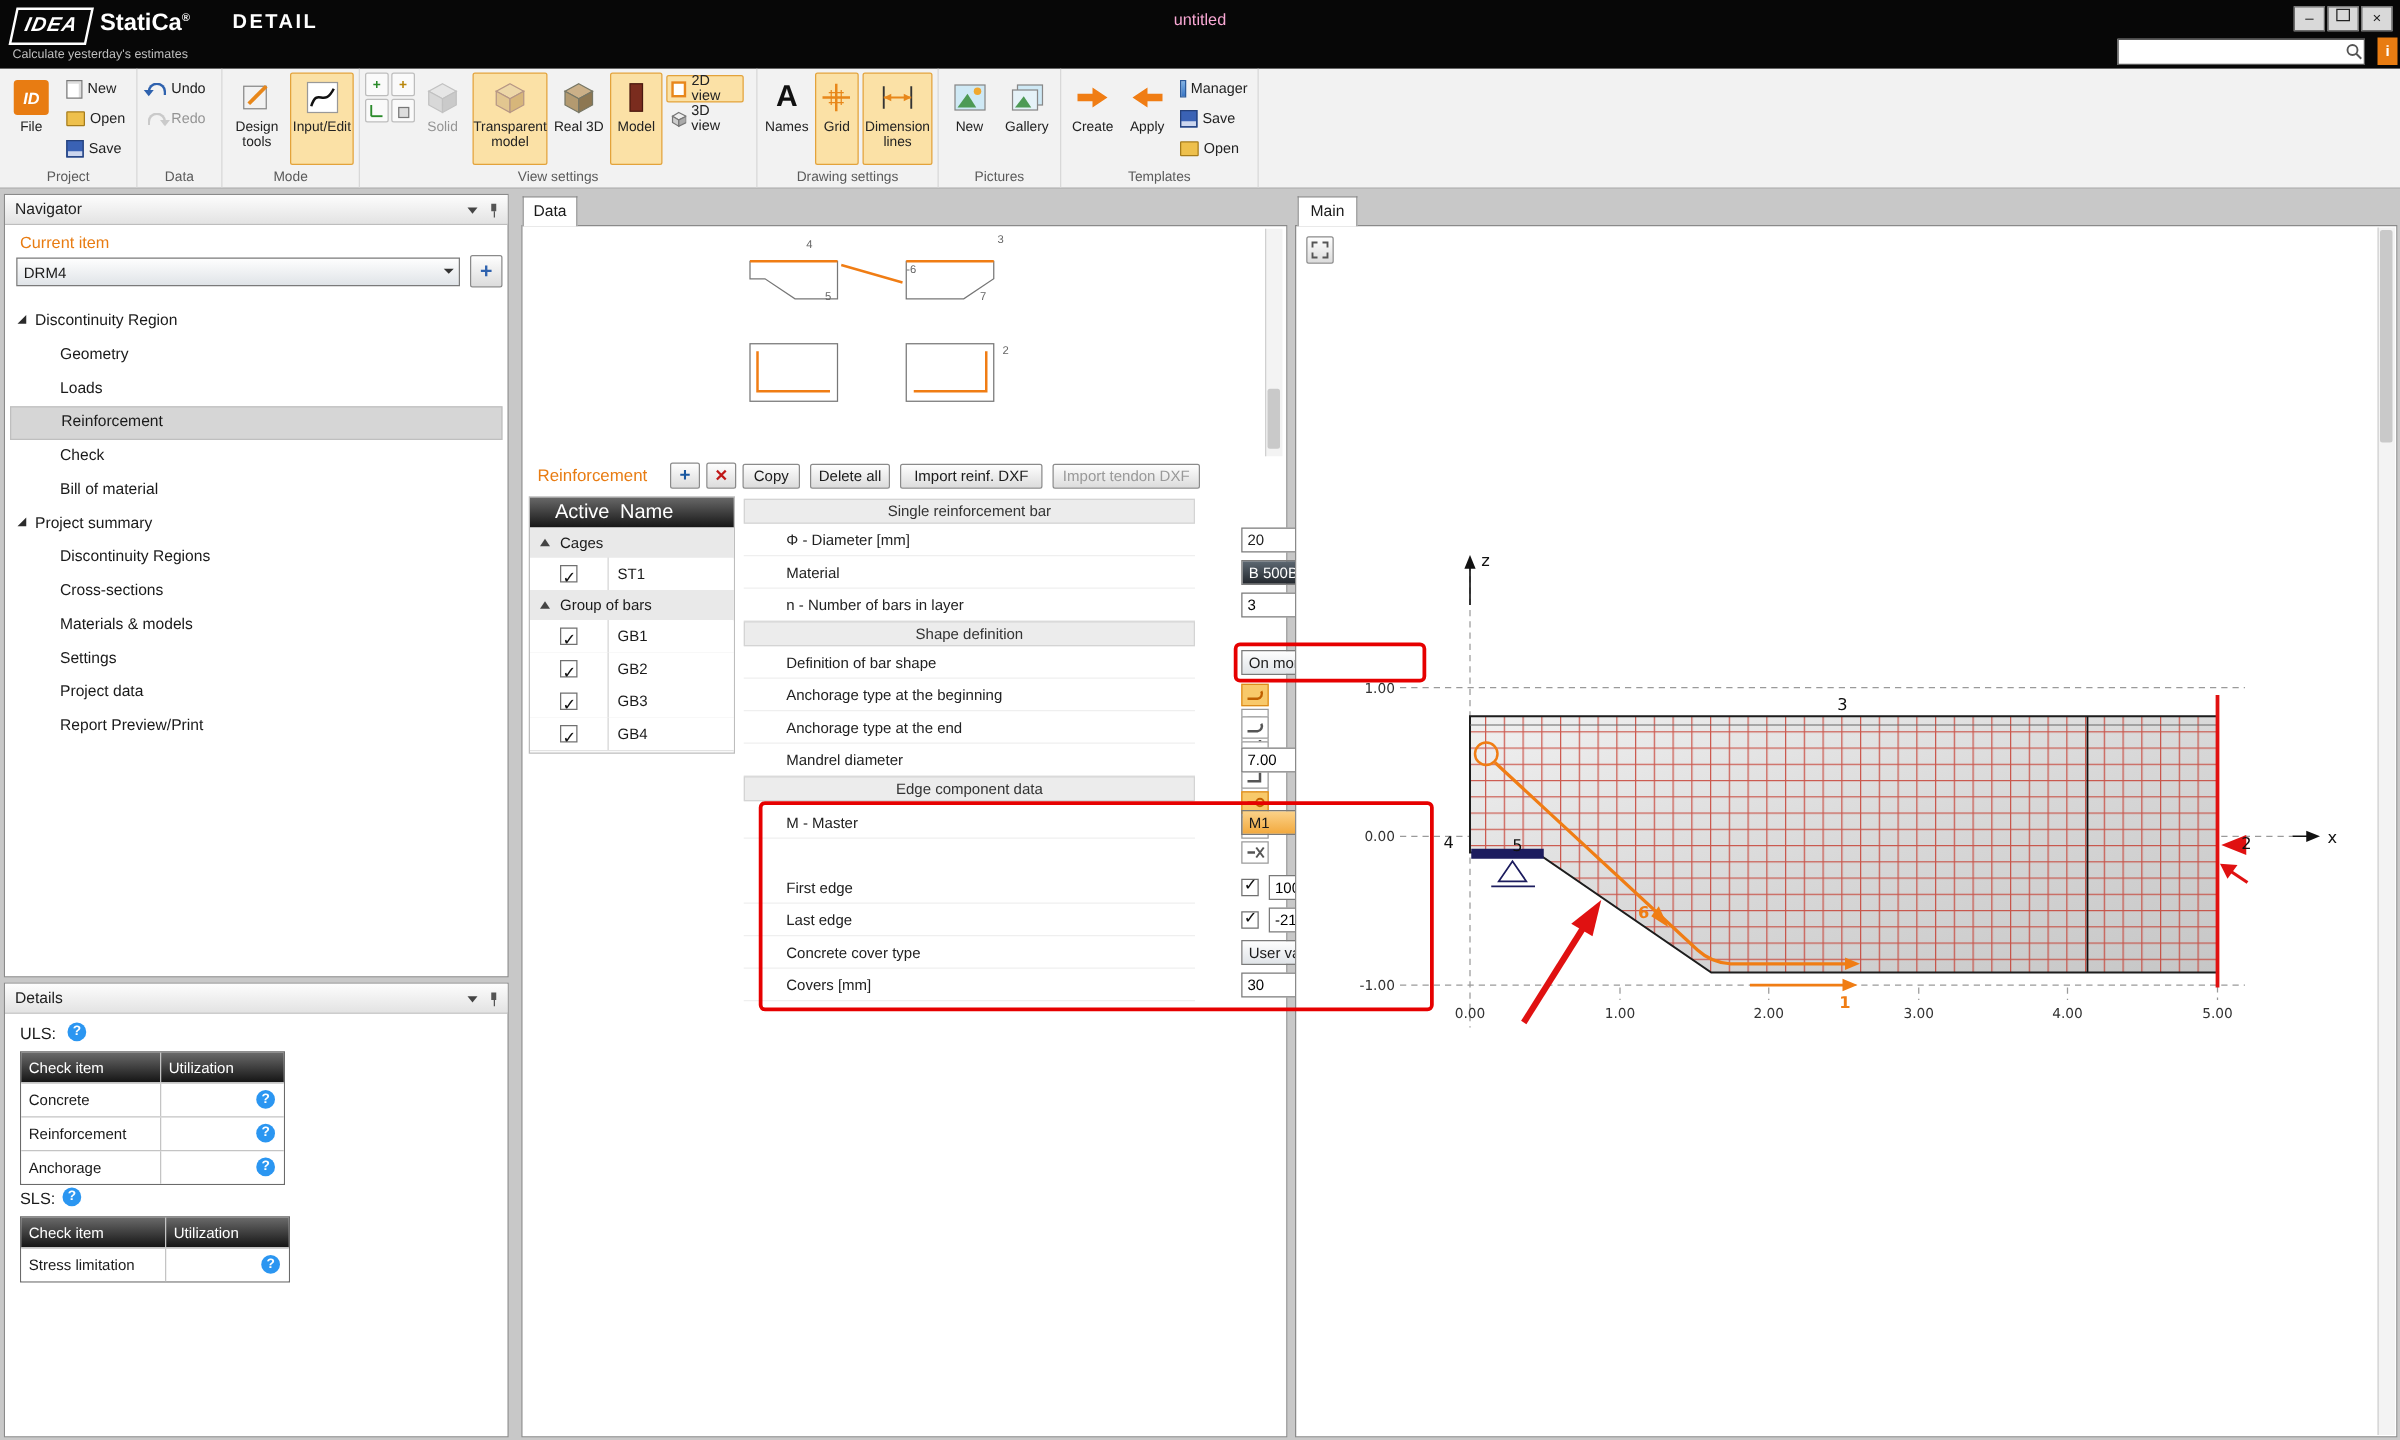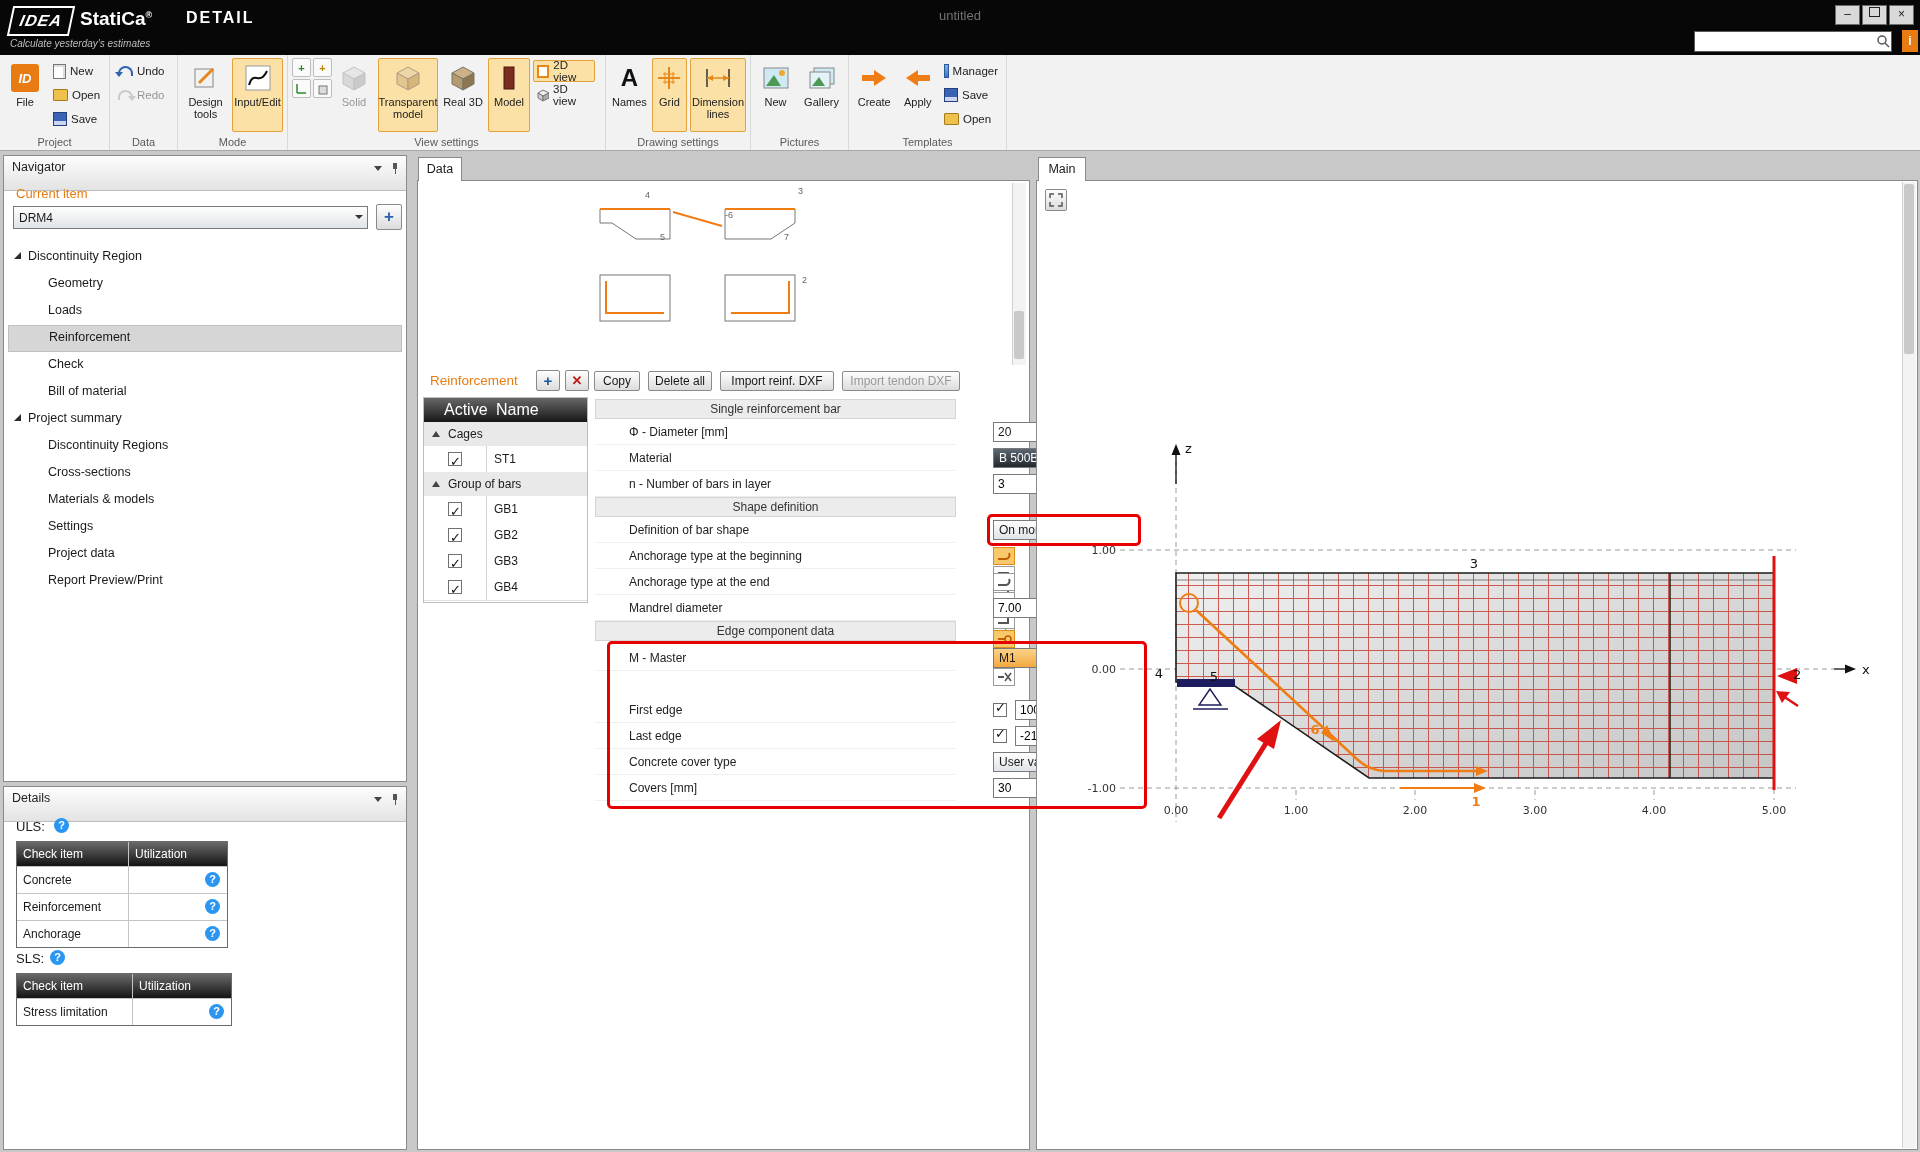--- a/index.html
+++ b/index.html
@@ -4,22 +4,22 @@
 <style>
   html,body{margin:0;padding:0}
   body{width:1920px;height:1152px;overflow:hidden;background:#c8c8c8;font-family:"Liberation Sans",sans-serif;color:#1a1a1a;-webkit-font-smoothing:antialiased}
   #app{position:relative;width:1920px;height:1152px}
   
   #titlebar{position:absolute;left:0;top:0;width:1920px;height:55px;background:#070707;color:#fff}
   .logo-box{position:absolute;left:10px;top:6px;width:58px;height:26px;border:2px solid #fff;transform:skewX(-12deg);display:flex;align-items:center;justify-content:center;font-weight:bold;font-style:italic;font-size:16px;letter-spacing:1px}
   .brand{position:absolute;left:80px;top:8px;font-size:19px;font-weight:bold}
   .brand sup{font-size:9px}
   .product{position:absolute;left:186px;top:9px;font-size:16px;font-weight:bold;letter-spacing:2px}
-  .tagline{position:absolute;left:10px;top:38px;font-size:10px;font-style:italic;color:#bfbfbf}
-  .doc-title{position:absolute;left:0;right:0;top:8px;text-align:center;font-size:13px;color:#737373}
+  .tagline{position:absolute;left:10px;top:38px;font-size:10px;color:#bfbfbf}
+  .doc-title{position:absolute;left:0;right:0;top:8px;text-align:center;font-size:13px;color:#f9a8d4}
   .winbtn{position:absolute;top:5px;width:23px;height:18px;background:#d9d9d9;border:1px solid #6b6b6b;color:#222;font-size:12px;line-height:16px;text-align:center;cursor:pointer}
   #search-wrap{position:absolute;right:28px;top:31px;width:196px;height:19px;background:#fff;border:1px solid #5a5a5a;display:flex;align-items:center}
   #search-wrap input{flex:1;border:none;outline:none;font-size:12px;padding:0 4px;background:transparent}
   #info-btn{position:absolute;right:2px;top:30px;width:16px;height:22px;background:#e87c12;color:#fff;font-weight:bold;text-align:center;line-height:22px;font-size:12px}
   
   #ribbon{position:absolute;left:0;top:55px;width:1920px;height:95px;background:#f2f2f2;border-bottom:1px solid #a8a8a8;display:flex}
   .rgroup{position:relative;height:95px;border-right:1px solid #d8d8d8;padding:3px 4px 16px 4px;box-sizing:border-box;display:flex;gap:3px;align-items:flex-start}
   .glabel{position:absolute;left:0;right:0;bottom:2px;text-align:center;font-size:11px;color:#5a5a5a}
   .bigbtn{display:flex;flex-direction:column;align-items:center;padding:3px 1px;border:1px solid transparent;border-radius:2px;cursor:pointer;box-sizing:border-box;height:74px}
   .bigbtn .bicon{height:32px;display:flex;align-items:center;justify-content:center}
@@ -35,21 +35,21 @@
   .i-undo{width:11px;height:8px;border:2px solid #2f62ae;border-bottom:none;border-radius:8px 8px 0 0;position:relative}
   .i-undo::after{content:"";position:absolute;left:-5px;top:4px;border-top:5px solid #2f62ae;border-left:4px solid transparent;border-right:4px solid transparent}
   .i-redo{width:11px;height:8px;border:2px solid #9a9a9a;border-bottom:none;border-radius:8px 8px 0 0;position:relative}
   .i-redo::after{content:"";position:absolute;right:-5px;top:4px;border-top:5px solid #9a9a9a;border-left:4px solid transparent;border-right:4px solid transparent}
   .i-mgr{width:12px;height:12px;background:linear-gradient(#7fb2e5,#3a76c4);border:1px solid #2b5a9a}
   .i-2d{width:9px;height:9px;border:2px solid #e8871a;background:#fff}
   .tinybtn{width:17px;height:17px;border:1px solid #bdbdbd;background:#fafafa;font-size:11px;font-weight:bold;display:flex;align-items:center;justify-content:center;border-radius:2px}
   .letterA{font-size:24px;font-weight:bold;color:#111}
   
   .panel{position:absolute;background:#fff;border:1px solid #8a8a8a;box-sizing:border-box}
-  .phead{position:absolute;left:0;top:0;right:0;height:35px;background:linear-gradient(#fdfdfd,#e3e3e3);border-bottom:1px solid #bdbdbd;font-size:12.5px;line-height:23px;padding-left:8px;box-sizing:border-box;color:#222}
+  .phead{position:absolute;left:0;top:0;right:0;height:24px;background:linear-gradient(#fdfdfd,#e3e3e3);border-bottom:1px solid #bdbdbd;font-size:12.5px;line-height:23px;padding-left:8px;box-sizing:border-box;color:#222}
   .phicons{position:absolute;right:6px;top:0;height:24px;display:flex;align-items:center;gap:8px}
   .tds{width:0;height:0;border-top:5px solid #444;border-left:4px solid transparent;border-right:4px solid transparent}
   .pin{width:10px;height:10px;position:relative}
   .pin::before{content:"";position:absolute;left:3px;top:0;width:4px;height:6px;background:#555}
   .pin::after{content:"";position:absolute;left:4.5px;top:6px;width:1px;height:5px;background:#555}
   .tab{position:absolute;height:24px;background:#fff;border:1px solid #8a8a8a;border-bottom:none;font-size:12.5px;line-height:22px;text-align:center;z-index:3;box-sizing:border-box}
   
   .treeitem{position:absolute;left:4px;right:4px;height:25px;font-size:12.5px;line-height:25px;cursor:pointer}
   .treeitem.selected{background:#d6d6d6;border:1px solid #bfbfbf;line-height:23px}
   .texp{display:inline-block;width:0;height:0;border-bottom:7px solid #2b2b2b;border-left:7px solid transparent;margin:0 7px 1px 6px}

